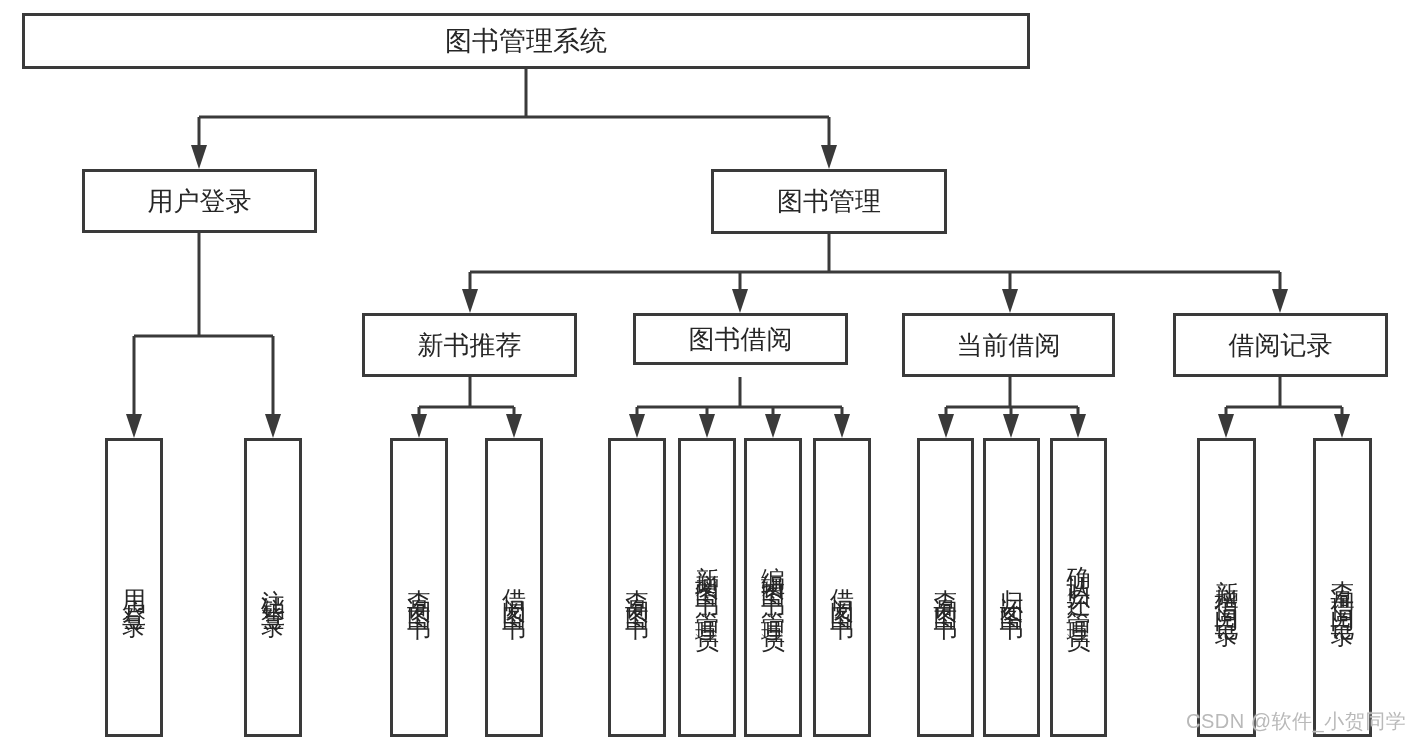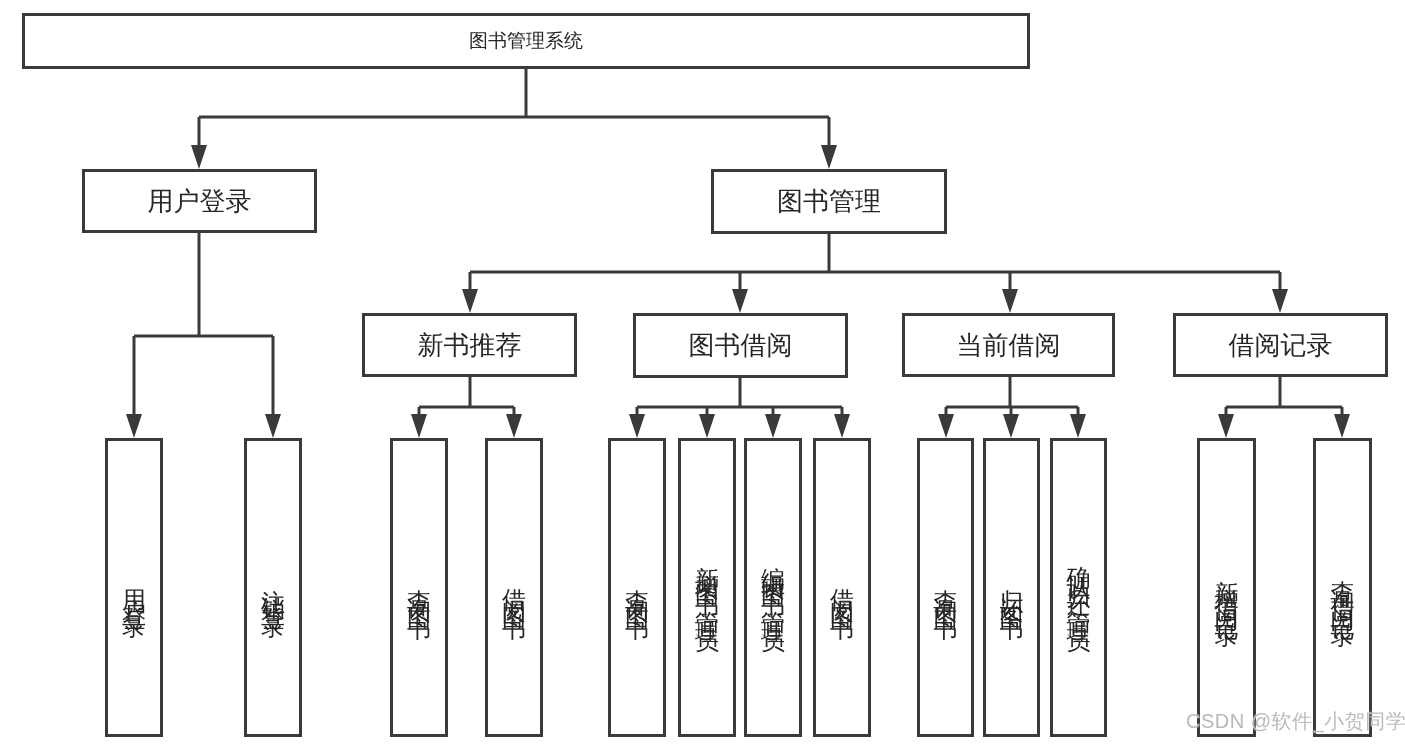--- a/index.html
+++ b/index.html
@@ -11,21 +11,21 @@
   .lines{position:absolute;left:0;top:0;z-index:1;pointer-events:none;}
   .lines path{stroke:var(--line,#3a3a3a);stroke-width:3;fill:none;}
   .lines polygon{fill:var(--line,#3a3a3a);}
   .node{
     position:absolute;box-sizing:border-box;z-index:2;
     background:var(--fill,#fff);border:3px solid var(--border,#3a3a3a);
     display:flex;align-items:center;justify-content:center;
     color:var(--text,#262626);
   }
   .node.h{font-size:26px;}
-  .node.h.root{font-size:19px;}
+  .node.h.root{font-size:27px;}
   .node.v span{
     writing-mode:vertical-rl;
     font-size:24px;letter-spacing:9px;line-height:1;
     white-space:nowrap;
   }
   .watermark{
     position:absolute;left:1186px;top:708px;z-index:6;
     font-size:20px;letter-spacing:0.5px;
     color:var(--watermark,#b9b9b9);
     text-shadow:0 0 2px #ffffff;
@@ -87,21 +87,21 @@
   <div class="node h" style="left:82px;top:169px;width:235px;height:64px">
     <span>用户登录</span>
   </div>
   <div class="node h" style="left:711px;top:169px;width:236px;height:65px">
     <span>图书管理</span>
   </div>
 
   <div class="node h" style="left:362px;top:313px;width:215px;height:64px">
     <span>新书推荐</span>
   </div>
-  <div class="node h" style="left:633px;top:313px;width:215px;height:65px">
+  <div class="node h" style="left:633px;top:313px;width:215px;height:52px">
     <span>图书借阅</span>
   </div>
   <div class="node h" style="left:902px;top:313px;width:213px;height:64px">
     <span>当前借阅</span>
   </div>
   <div class="node h" style="left:1173px;top:313px;width:215px;height:64px">
     <span>借阅记录</span>
   </div>
 
   <div class="node v" style="left:105px;top:438px;width:58px;height:299px">

